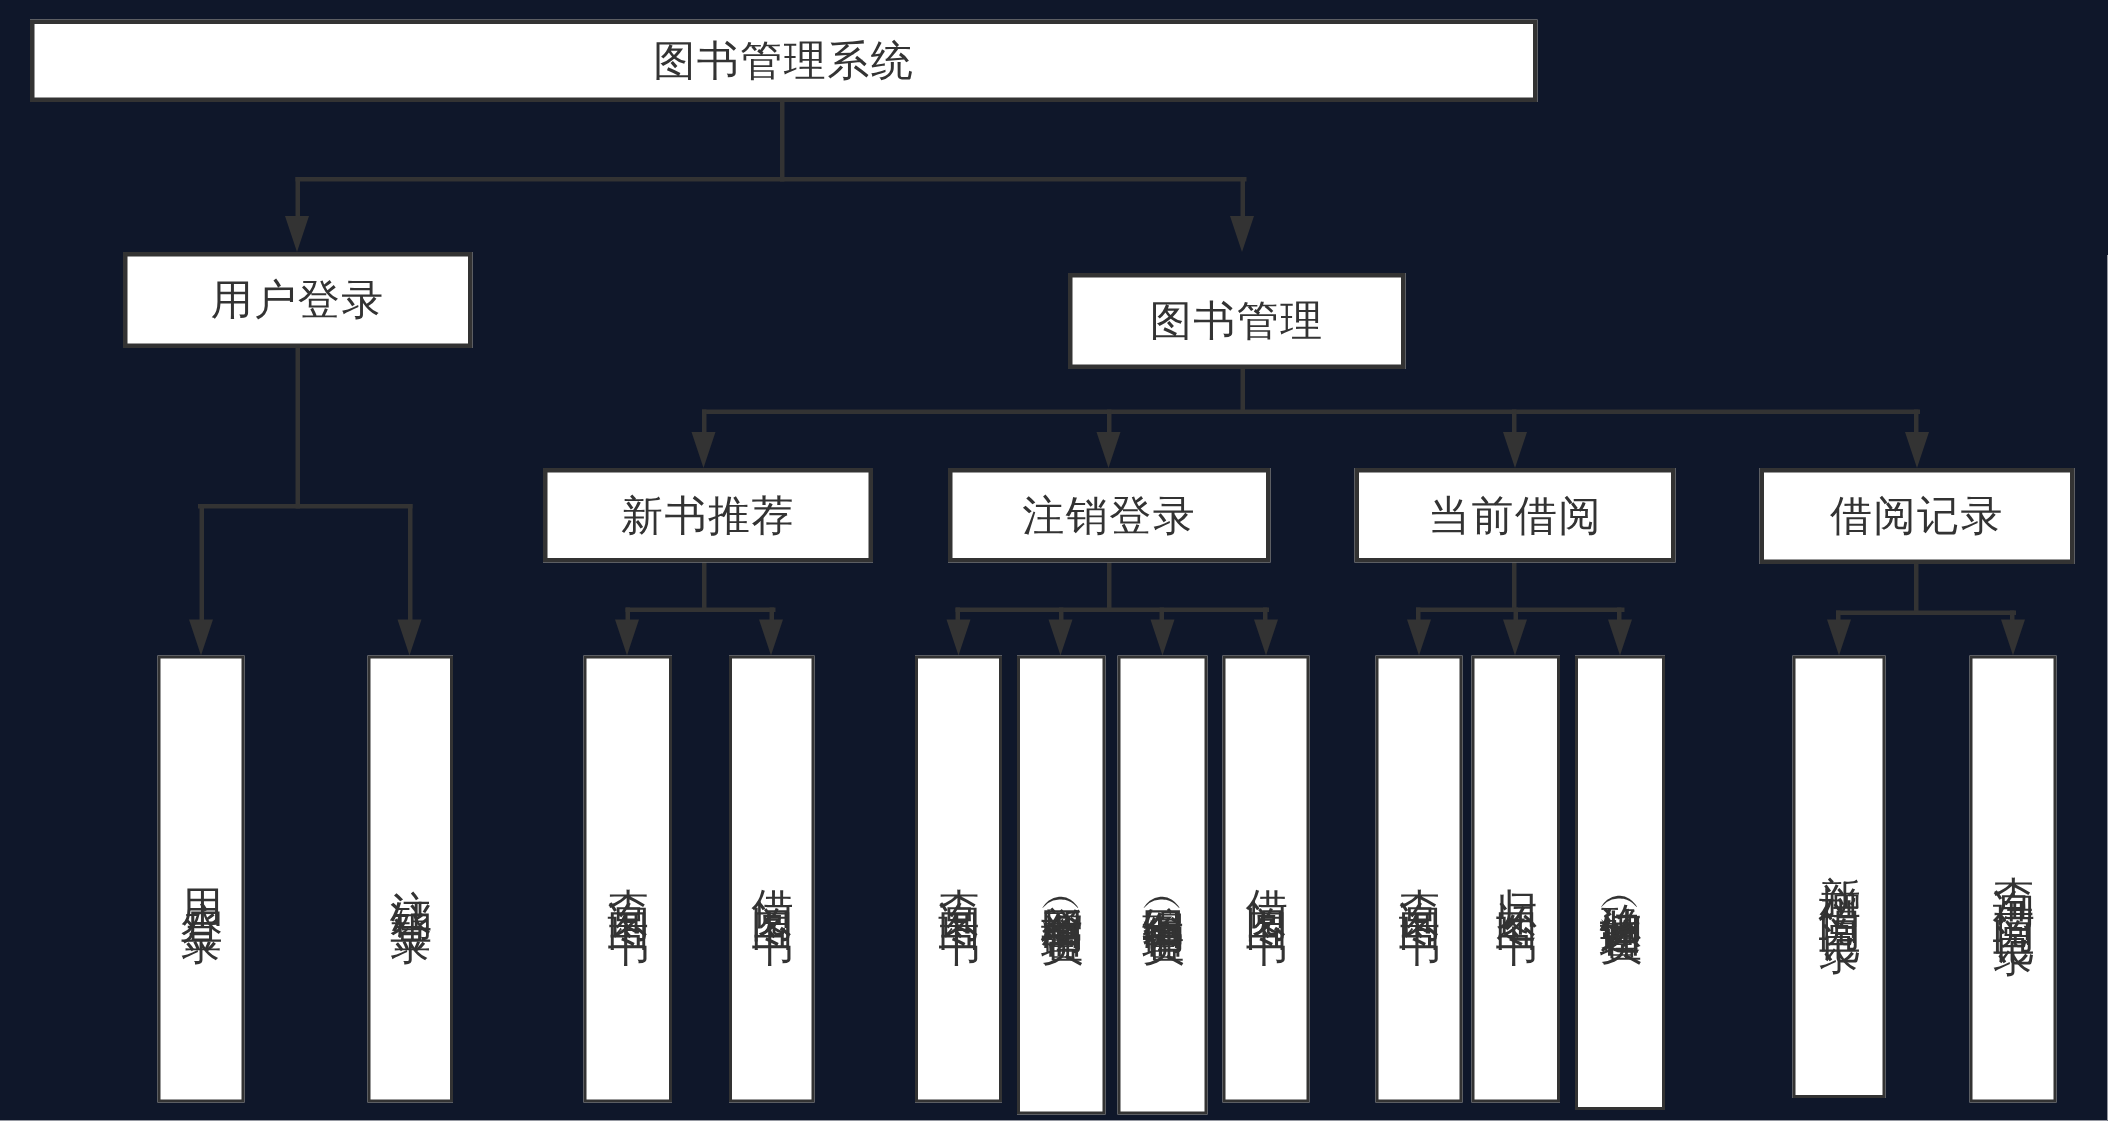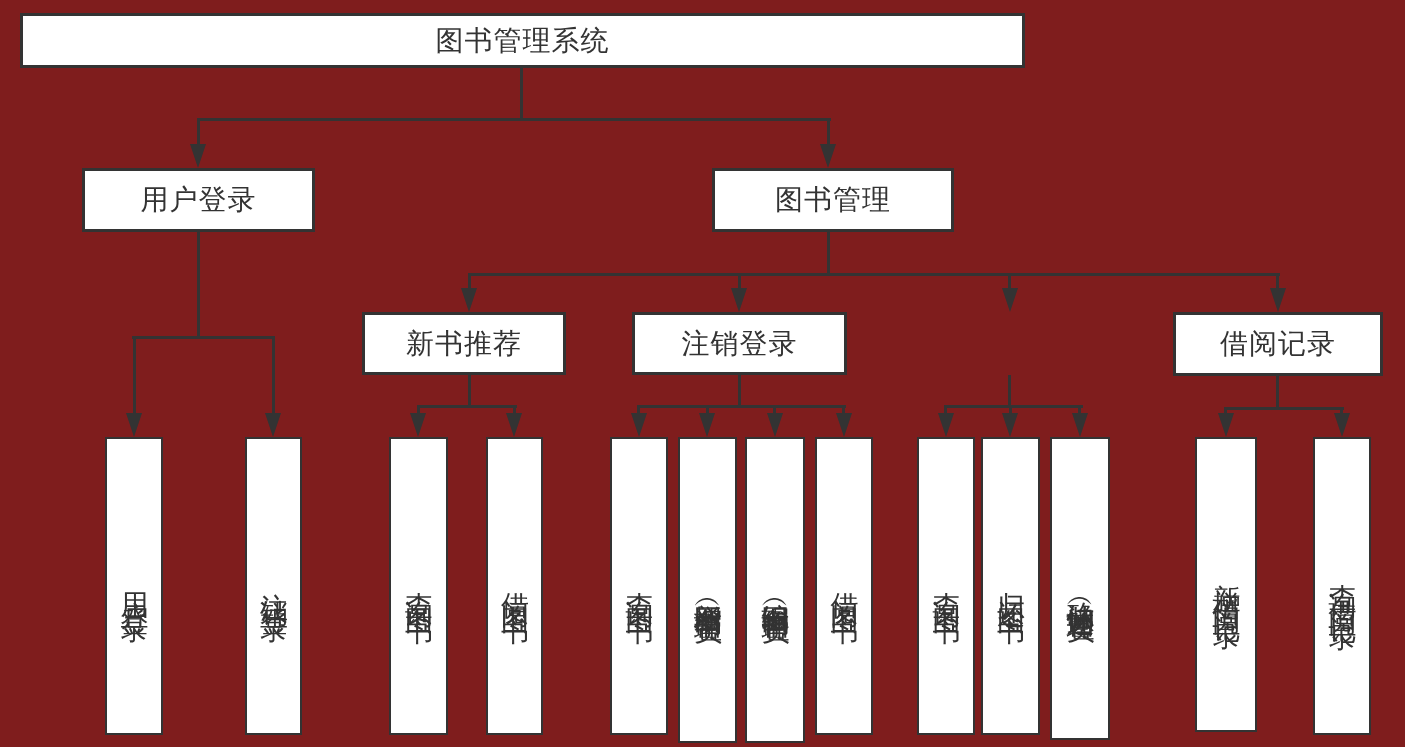--- a/index.html
+++ b/index.html
@@ -1,21 +1,21 @@
 <!DOCTYPE html>
 <html><head>
 <meta charset="utf-8">
 <style>
   html, body { margin: 0; padding: 0; background: #ffffff; }
   body { font-family: "Liberation Sans", "DejaVu Sans", sans-serif; }
   #stage {
     position: relative;
     width: 1405px;
     height: 747px;
-    background: #7f1d1d;
+    background: #0f172a;
     overflow: hidden;
   }
   
   .hbox {
     position: absolute;
     box-sizing: border-box;
     border: 3px solid #333333;
     background: #ffffff;
     display: flex;
     align-items: center;
@@ -81,21 +81,21 @@
   <div class="line" style="left:520px; top:68px; width:3px; height:53px;"></div>
   <div class="line" style="left:197px; top:118px; width:634px; height:3px;"></div>
   <div class="line" style="left:197px; top:118px; width:3px; height:30px;"></div>
   <div class="arrow" style="left:190px; top:144px;"></div>
   <div class="line" style="left:827px; top:118px; width:3px; height:30px;"></div>
   <div class="arrow" style="left:820px; top:144px;"></div>
 
   <div class="hbox" style="left:82px; top:168px; width:233px; height:64px;">
     <span>用户登录</span>
   </div>
-  <div class="hbox" style="left:712px; top:168px; width:242px; height:64px;">
+  <div class="hbox" style="left:712px; top:182px; width:225px; height:64px;">
     <span>图书管理</span>
   </div>
 
   <div class="line" style="left:197px; top:232px; width:3px; height:107px;"></div>
   <div class="line" style="left:132px; top:336px; width:143px; height:3px;"></div>
   <div class="line" style="left:133px; top:336px; width:3px; height:82px;"></div>
   <div class="arrow" style="left:126px; top:413px;"></div>
   <div class="line" style="left:272px; top:336px; width:3px; height:82px;"></div>
   <div class="arrow" style="left:265px; top:413px;"></div>
 
@@ -103,25 +103,28 @@
   <div class="line" style="left:468px; top:273px; width:812px; height:3px;"></div>
   <div class="line" style="left:468px; top:273px; width:3px; height:20px;"></div>
   <div class="arrow" style="left:461px; top:288px;"></div>
   <div class="line" style="left:738px; top:273px; width:3px; height:20px;"></div>
   <div class="arrow" style="left:731px; top:288px;"></div>
   <div class="line" style="left:1008px; top:273px; width:3px; height:20px;"></div>
   <div class="arrow" style="left:1002px; top:288px;"></div>
   <div class="line" style="left:1276px; top:273px; width:3px; height:20px;"></div>
   <div class="arrow" style="left:1270px; top:288px;"></div>
 
-  <div class="hbox" style="left:362px; top:312px; width:204px; height:63px;">
+  <div class="hbox" style="left:362px; top:312px; width:220px; height:63px;">
     <span>新书推荐</span>
   </div>
   <div class="hbox" style="left:632px; top:312px; width:215px; height:63px;">
     <span>注销登录</span>
+  </div>
+  <div class="hbox" style="left:903px; top:312px; width:214px; height:63px;">
+    <span>当前借阅</span>
   </div>
   <div class="hbox" style="left:1173px; top:312px; width:210px; height:64px;">
     <span>借阅记录</span>
   </div>
 
   <div class="line" style="left:468px; top:375px; width:3px; height:33px;"></div>
   <div class="line" style="left:417px; top:405px; width:100px; height:3px;"></div>
   <div class="line" style="left:417px; top:405px; width:3px; height:12px;"></div>
   <div class="arrow" style="left:410px; top:413px;"></div>
   <div class="line" style="left:513px; top:405px; width:3px; height:12px;"></div>

